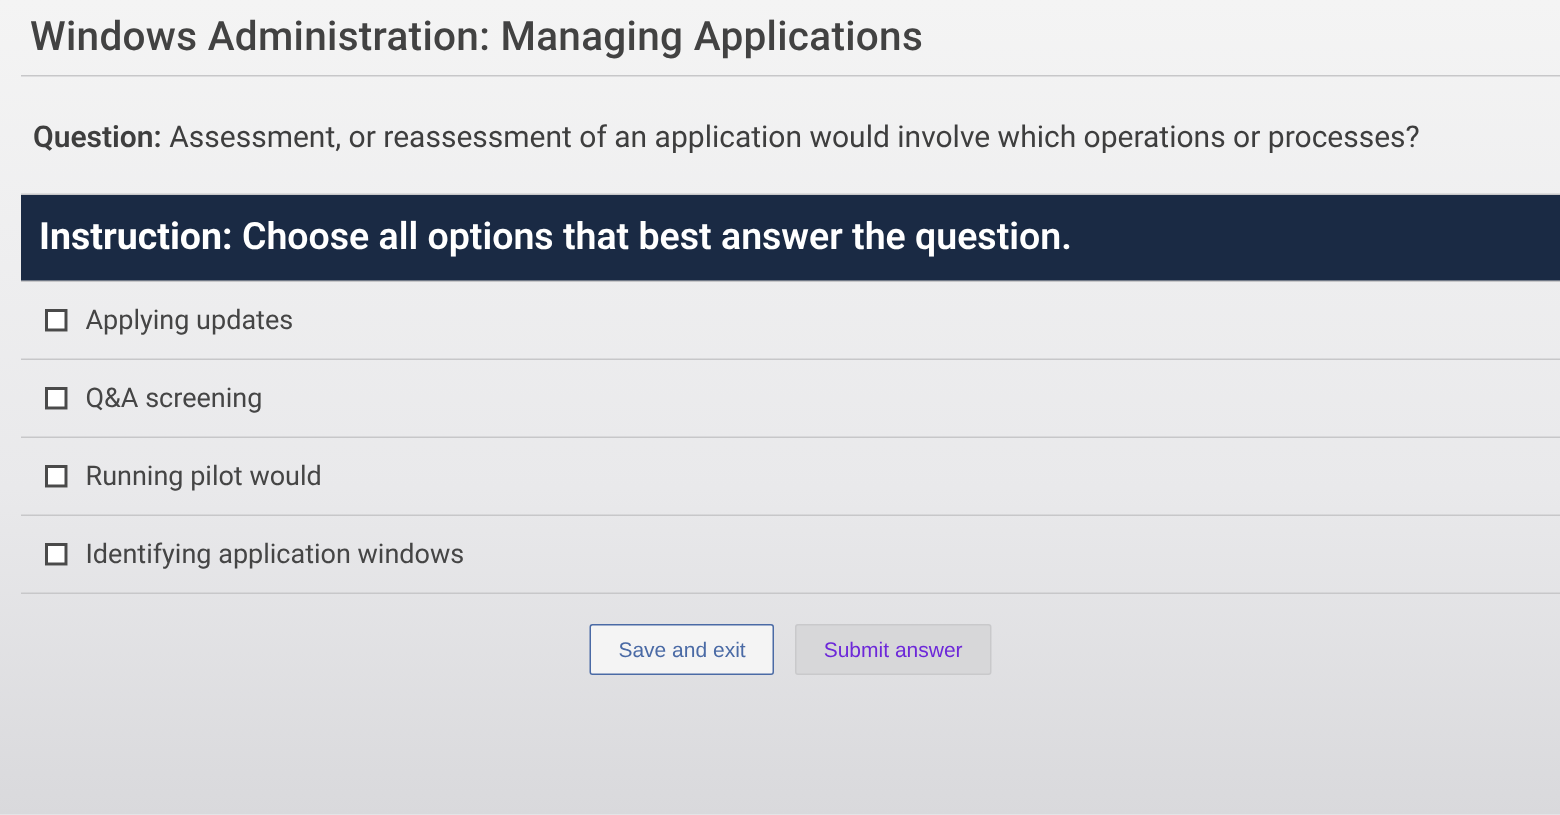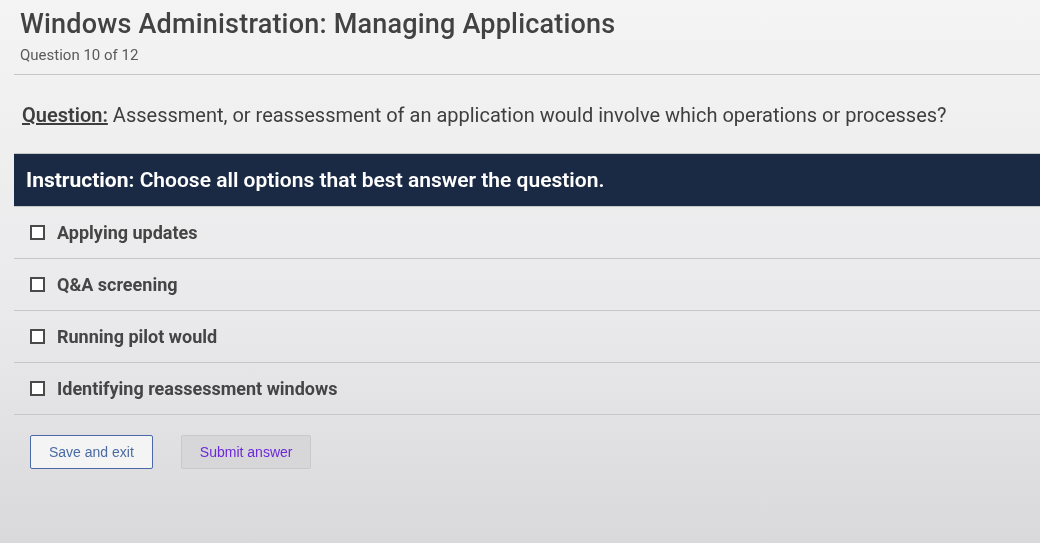--- a/index.html
+++ b/index.html
@@ -32,54 +32,54 @@
     font-size: 15px;
     color: #5a5a5a;
     margin-top: 6px;
   }
   .question-block {
     padding: 28px 8px 26px 8px;
     border-bottom: 1px solid #c7c7c9;
     font-size: 20px;
     color: #3e3e3e;
   }
-  .q-label { font-weight: 600; text-decoration: underline; }
+  .q-label { font-weight: 600; }
   .instruction-bar {
     background: #1a2a44;
     color: #fff;
     padding: 14px 12px;
-    font-size: 21px;
+    font-size: 25px;
     border-bottom: 1px solid #c7c7c9;
   }
   .instr-label { font-weight: 700; }
   .instr-text { font-weight: 600; }
   .options { }
   .option {
     display: flex;
     align-items: center;
     gap: 12px;
     padding: 15px 16px;
     border-bottom: 1px solid #c7c7c9;
     font-size: 18px;
     color: #454545;
     background: transparent;
     cursor: pointer;
-    font-weight: bold;
   }
   .checkbox {
     width: 15px;
     height: 15px;
     border: 2px solid #4a4a4a;
     background: #fff;
     flex-shrink: 0;
   }
   .footer {
     padding: 20px 16px;
     display: flex;
-    gap: 28px;
+    gap: 14px;
+    justify-content: center;
   }
   .btn {
     font-size: 14px;
     padding: 9px 18px;
     border-radius: 2px;
     cursor: pointer;
     line-height: 1;
   }
   .btn-outline {
     background: #f4f4f4;
@@ -93,21 +93,20 @@
     cursor: default;
   }
 </style>
 </head>
 <body>
 
 <div class="page">
 
   <div class="header">
     <div class="title">Windows Administration: Managing Applications</div>
-    <div class="progress">Question 10 of 12</div>
   </div>
 
   <div class="question-block">
     <span class="q-label">Question:</span>
     <span>Assessment, or reassessment of an application would involve which operations or processes?</span>
   </div>
 
   <div class="instruction-bar">
     <span class="instr-label">Instruction:</span>
     <span class="instr-text">Choose all options that best answer the question.</span>
@@ -121,21 +120,21 @@
     <div class="option">
       <span class="checkbox"></span>
       <span>Q&amp;A screening</span>
     </div>
     <div class="option">
       <span class="checkbox"></span>
       <span>Running pilot would</span>
     </div>
     <div class="option">
       <span class="checkbox"></span>
-      <span>Identifying reassessment windows</span>
+      <span>Identifying application windows</span>
     </div>
   </div>
 
   <div class="footer">
     <button class="btn btn-outline">Save and exit</button>
     <button class="btn btn-disabled">Submit answer</button>
   </div>
 
 </div>
 

